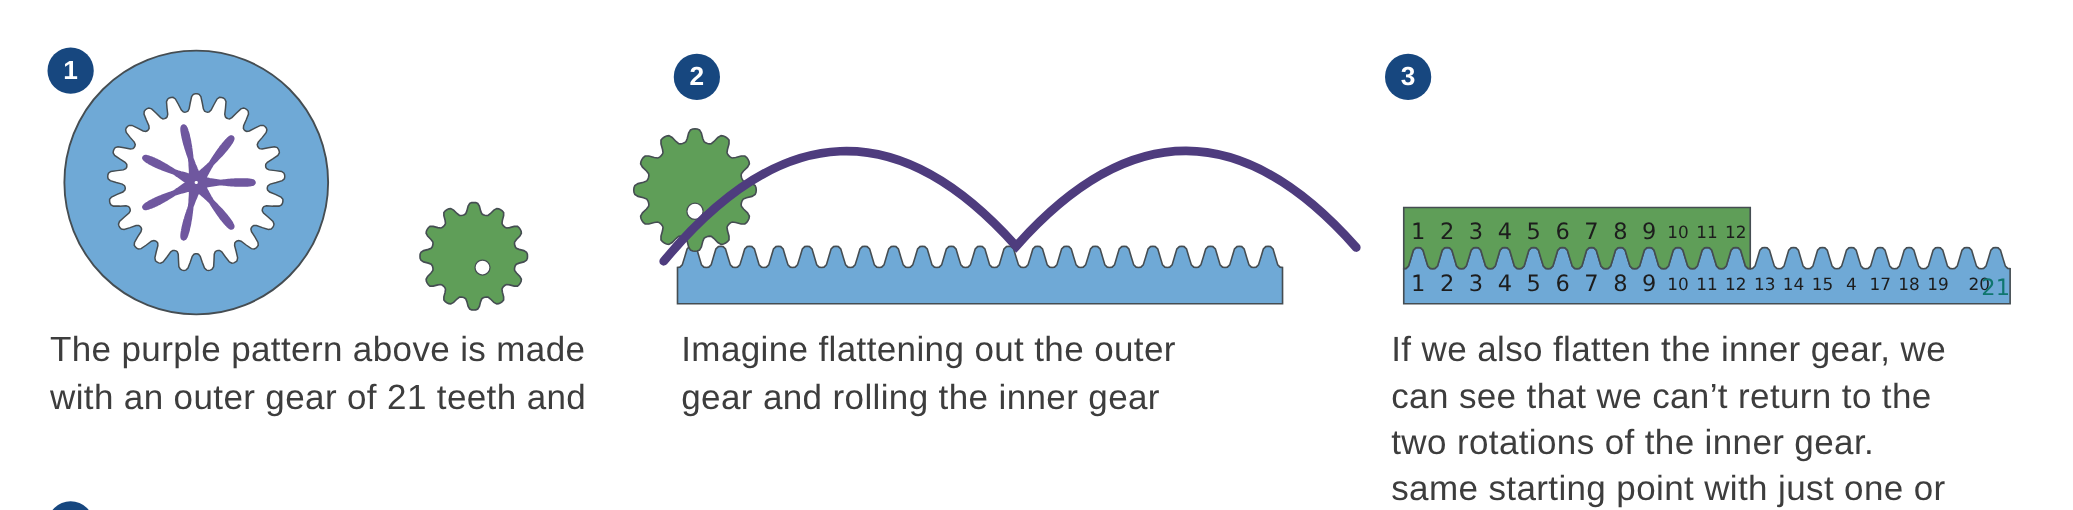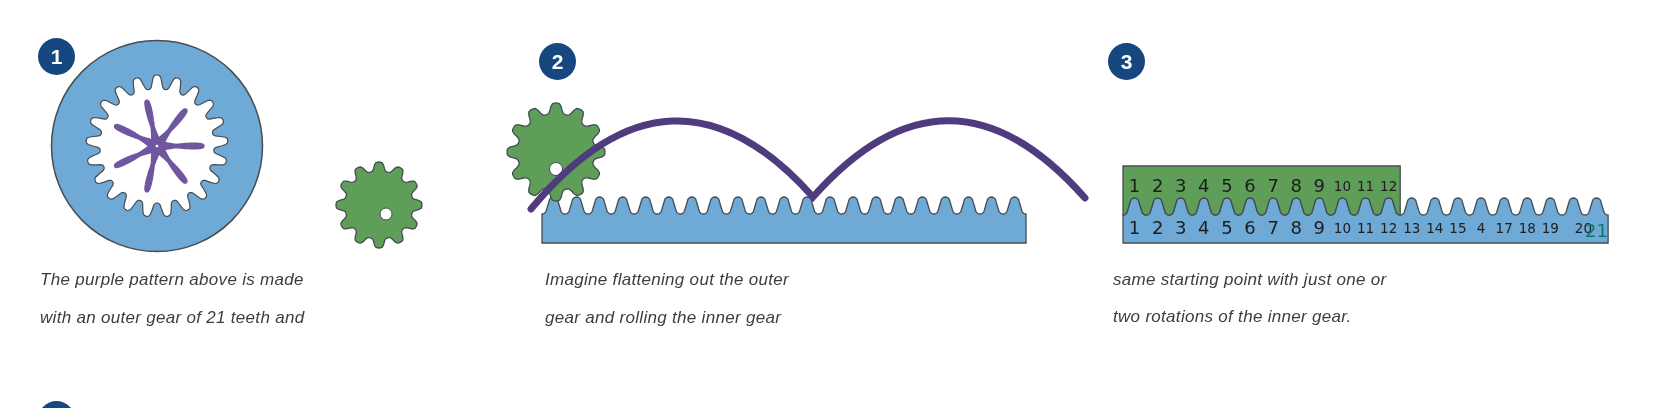--- a/index.html
+++ b/index.html
@@ -2,21 +2,21 @@
 <html><head>
 <meta charset="utf-8">
 <style>
   html,body{margin:0;padding:0;background:#fff;}
   .page{position:relative;width:1658px;height:408px;overflow:hidden;background:#ffffff;
         font-family:"Liberation Sans",sans-serif;}
   svg.art{position:absolute;left:0;top:0;}
   .badge{position:absolute;width:37px;height:37px;border-radius:50%;
          display:flex;align-items:center;justify-content:center;
          color:#fff;font-weight:bold;font-size:21px;font-family:"Liberation Sans",sans-serif;}
-  .caption{position:absolute;font-style:italic;font-size:17px;line-height:38px;
+  .caption{position:absolute;font-size:28px;line-height:38px;
            letter-spacing:0.3px;color:#3d3d3d;white-space:nowrap;}
   .numrow span{position:absolute;transform:translateX(-50%);line-height:1;
                font-family:"DejaVu Sans",sans-serif;color:#1d1d1d;}
 </style>
 </head>
 <body>
 
 <div class="page">
 
   <svg class="art" width="1658" height="408" viewBox="0 0 1658 408">
@@ -51,22 +51,24 @@
 
   <div class="caption" style="left: 40px; top: 261px; color: rgb(61, 61, 61);">
     <div>The purple pattern above is made</div>
     <div>with an outer gear of 21 teeth and</div>
   </div>
   <div class="caption" style="left: 545px; top: 261px; color: rgb(61, 61, 61);">
     <div>Imagine flattening out the outer</div>
     <div>gear and rolling the inner gear</div>
   </div>
   <div class="caption" style="left: 1113px; top: 261px; line-height: 37px; color: rgb(61, 61, 61);">
+    <div>If we also flatten the inner gear, we</div>
+    <div>can see that we can’t return to the</div>
+    <div>two rotations of the inner gear.</div>
     <div>same starting point with just one or</div>
-    <div>two rotations of the inner gear.</div>
   </div>
 
   <div class="numrow" id="innerNums">
       <span style="left: 1134.55px; font-size: 18px; top: 176.7px; color: rgb(29, 29, 29);">1</span>
       <span style="left: 1157.65px; font-size: 18px; top: 176.7px; color: rgb(29, 29, 29);">2</span>
       <span style="left: 1180.75px; font-size: 18px; top: 176.7px; color: rgb(29, 29, 29);">3</span>
       <span style="left: 1203.85px; font-size: 18px; top: 176.7px; color: rgb(29, 29, 29);">4</span>
       <span style="left: 1226.95px; font-size: 18px; top: 176.7px; color: rgb(29, 29, 29);">5</span>
       <span style="left: 1250.05px; font-size: 18px; top: 176.7px; color: rgb(29, 29, 29);">6</span>
       <span style="left: 1273.15px; font-size: 18px; top: 176.7px; color: rgb(29, 29, 29);">7</span>

